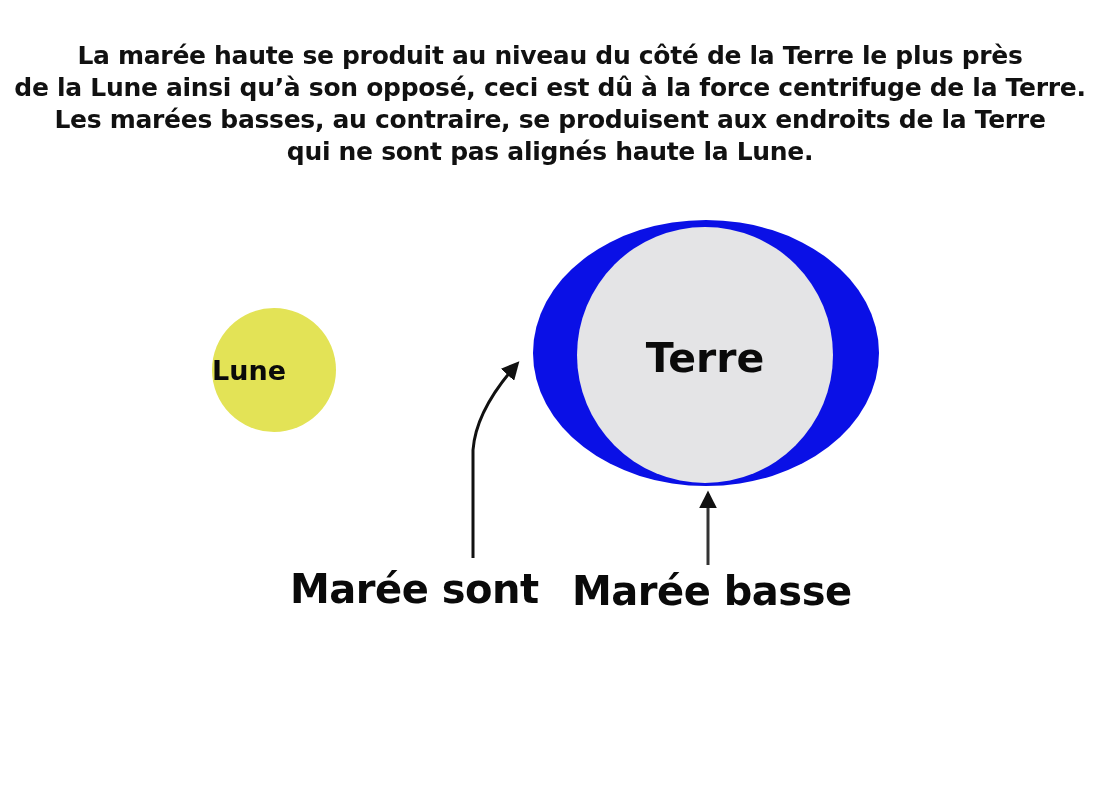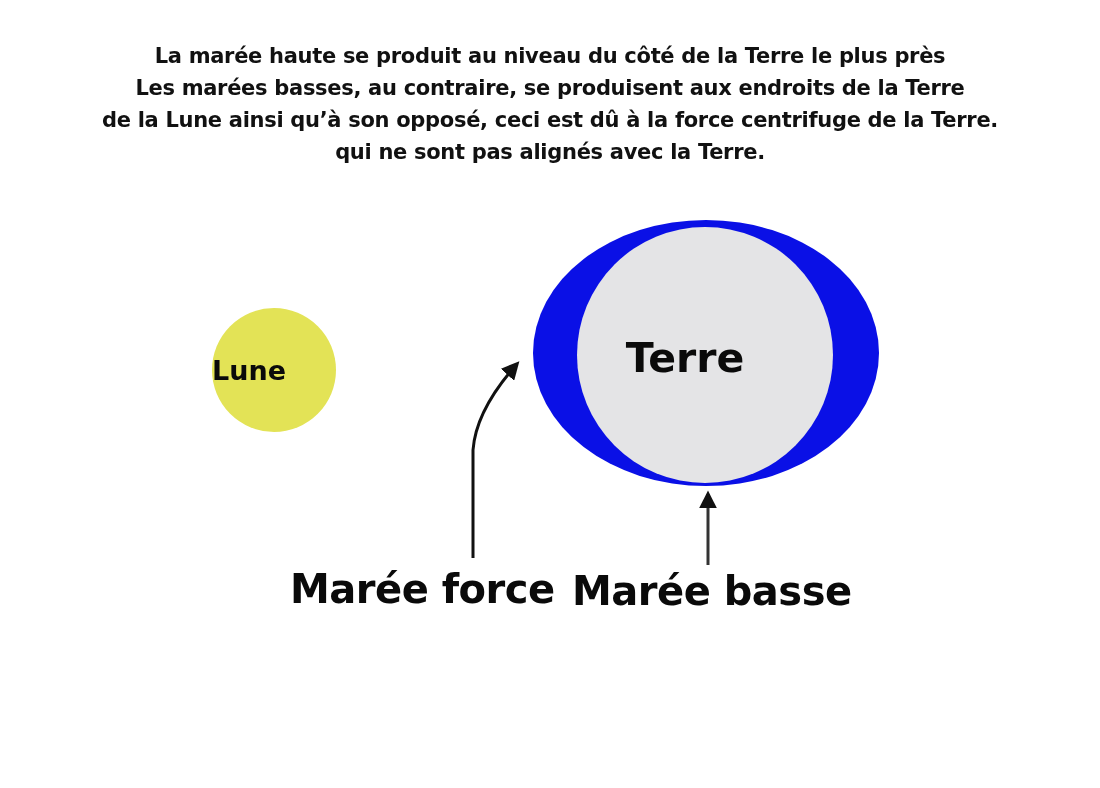--- a/index.html
+++ b/index.html
@@ -1,35 +1,35 @@
 <!DOCTYPE html>
 <html><head>
 <meta charset="utf-8">
 <style>
   html, body { margin: 0; padding: 0; background: #ffffff; }
   body { width: 1100px; height: 788px; position: relative; overflow: hidden;
          font-family: "DejaVu Sans", "Liberation Sans", sans-serif; }
   .caption { position: absolute; left: 0; top: 40px; width: 1100px; text-align: center;
-             font-size: 21px; font-weight: bold; line-height: 32px; color: #111; letter-spacing: -0.3px; }
+             font-size: 25px; font-weight: bold; line-height: 32px; color: #111; letter-spacing: -0.3px; }
   .caption div { white-space: nowrap; }
   svg.diagram { position: absolute; left: 0; top: 0; }
   .lbl { position: absolute; font-weight: bold; color: #0a0a0a; white-space: nowrap; }
   .lune-label { left: 212px; top: 355px; width: 124px; font-size: 27px; }
-  .terre-label { left: 590px; top: 334px; width: 190px; text-align: center; font-size: 41px; }
+  .terre-label { left: 610px; top: 334px; width: 190px; text-align: center; font-size: 41px; }
   .haute-label { left: 290px; top: 566px; font-size: 40px; letter-spacing: -0.5px; }
   .basse-label { left: 572px; top: 568px; font-size: 40px; letter-spacing: -0.5px; }
 </style>
 </head>
 <body>
 
 <div class="caption">
   <div>La marée haute se produit au niveau du côté de la Terre le plus près</div>
+  <div>de la Lune ainsi qu’à son opposé, ceci est dû à la force centrifuge de la Terre.</div>
   <div>Les marées basses, au contraire, se produisent aux endroits de la Terre</div>
-  <div>de la Lune ainsi qu’à son opposé, ceci est dû à la force centrifuge de la Terre.</div>
-  <div>qui ne sont pas alignés avec la Terre.</div>
+  <div>qui ne sont pas alignés haute la Lune.</div>
 </div>
 
 <svg class="diagram" width="1100" height="788" viewBox="0 0 1100 788">
   <defs>
     <marker id="ah" viewBox="0 0 10 10" refX="8" refY="5" markerWidth="6" markerHeight="6" orient="auto-start-reverse">
       <path d="M0,0 L10,5 L0,10 z" fill="#111"></path>
     </marker>
   </defs>
 
   <circle cx="274" cy="370" r="62" fill="#e3e356"></circle>
@@ -38,14 +38,14 @@
 
   <circle cx="705" cy="355" r="128" fill="#e4e4e6"></circle>
 
   <path d="M473,558 L473,450 Q476,410 517,364" fill="none" stroke="#111" stroke-width="3" marker-end="url(#ah)"></path>
 
   <path d="M708,565 L708,494" fill="none" stroke="#333" stroke-width="3" marker-end="url(#ah)"></path>
 </svg>
 
 <div class="lbl lune-label">Lune</div>
 <div class="lbl terre-label">Terre</div>
-<div class="lbl haute-label">Marée force</div>
+<div class="lbl haute-label">Marée sont</div>
 <div class="lbl basse-label">Marée basse</div>
 
 </body></html>

